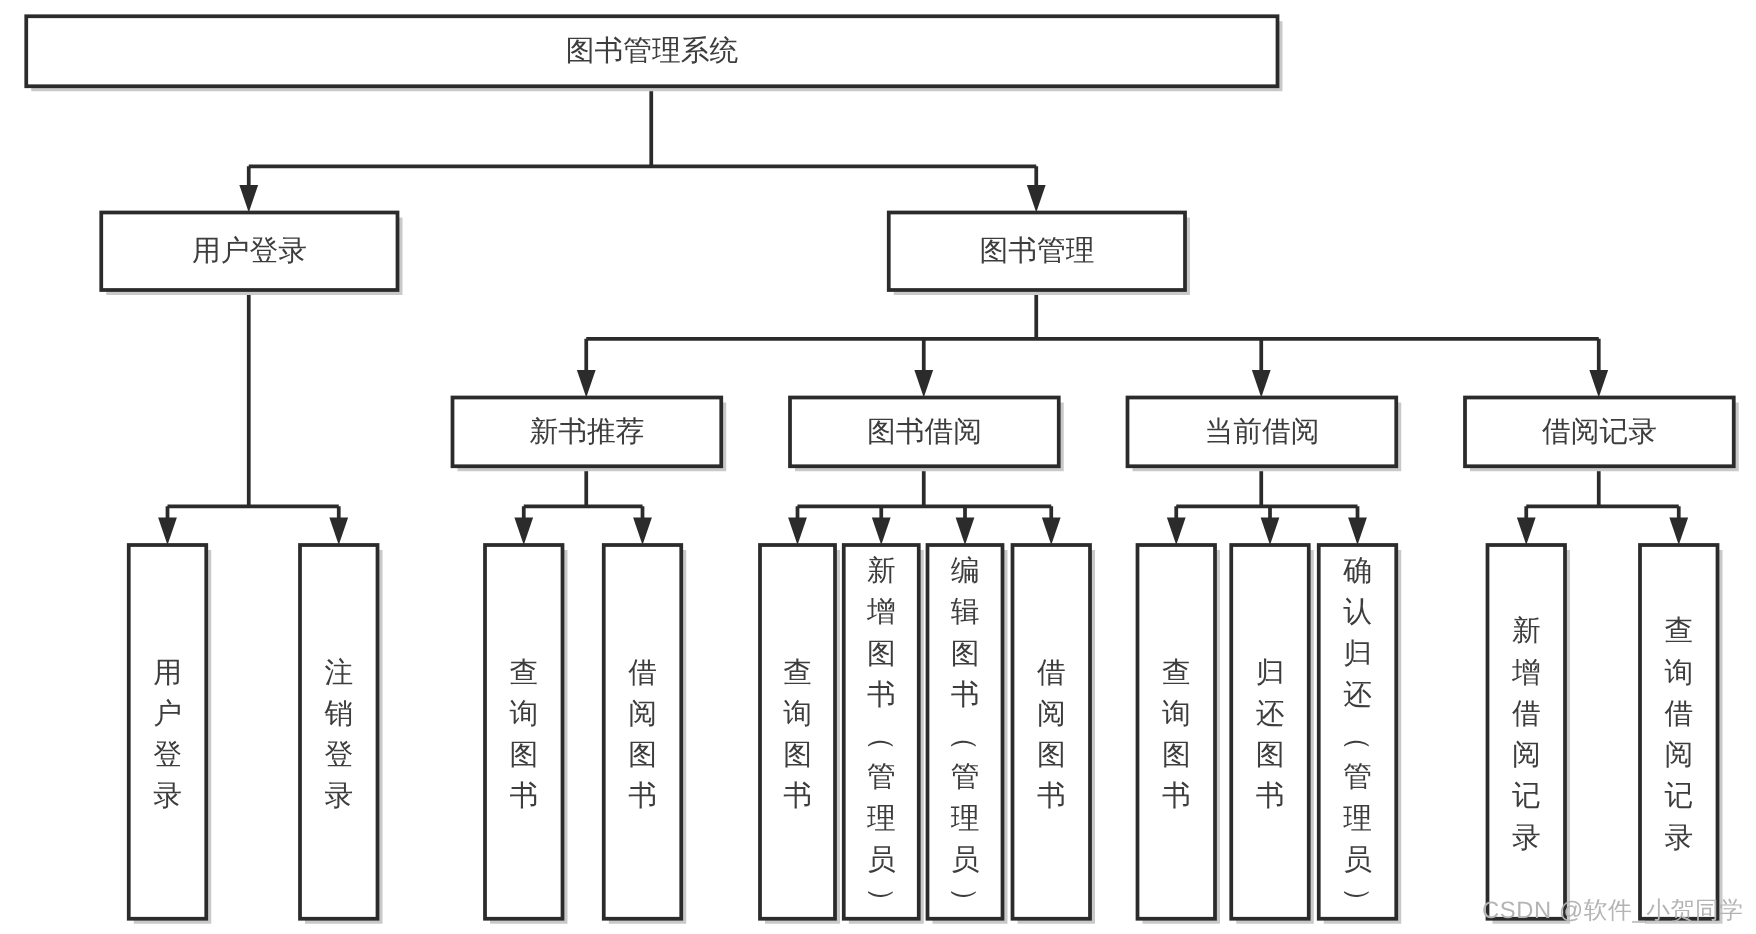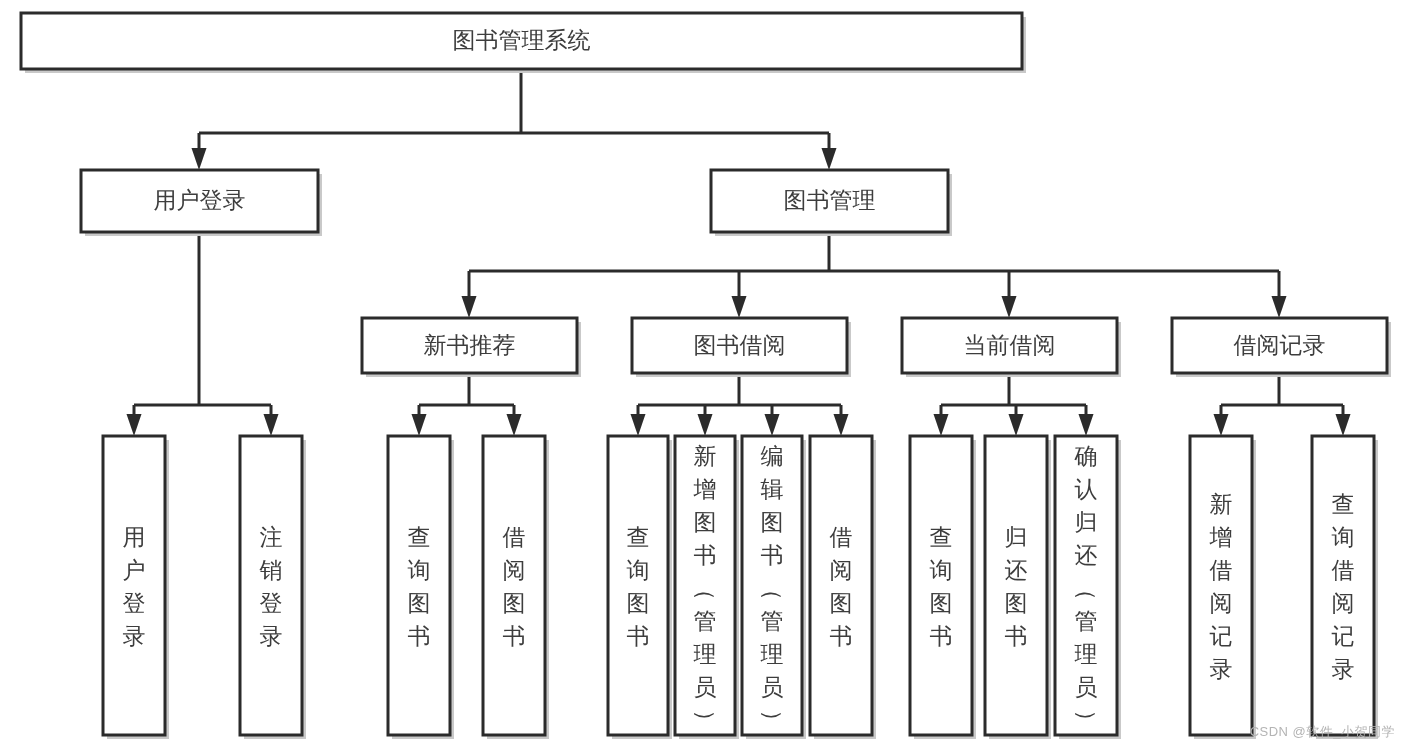--- a/index.html
+++ b/index.html
@@ -56,21 +56,21 @@
     fill: #3d3d3d;
     font-family: "Liberation Sans", "DejaVu Sans", sans-serif;
     font-size: 23px;
     text-anchor: middle;
   }
   .watermark {
     position: absolute;
     right: 10px;
     bottom: 6px;
     font-family: "Liberation Sans", "DejaVu Sans", sans-serif;
-    font-size: 13px;
+    font-size: 19px;
     color: #b4b4b4;
     white-space: nowrap;
     letter-spacing: 0.5px;
   }
 </style>
 </head>
 <body>
 
 <div id="diagram-root">
   <svg class="flow" viewBox="0 0 1405 747">

